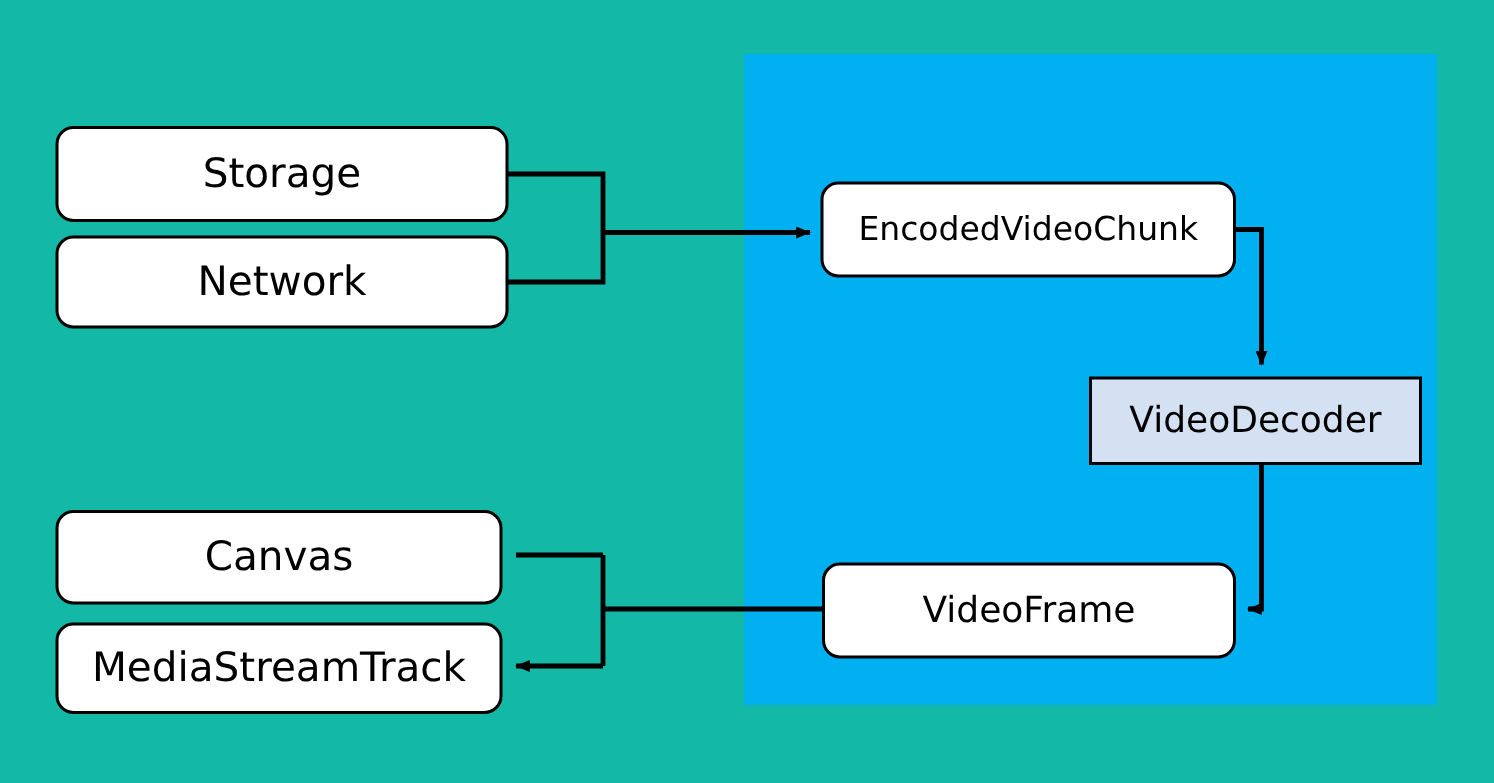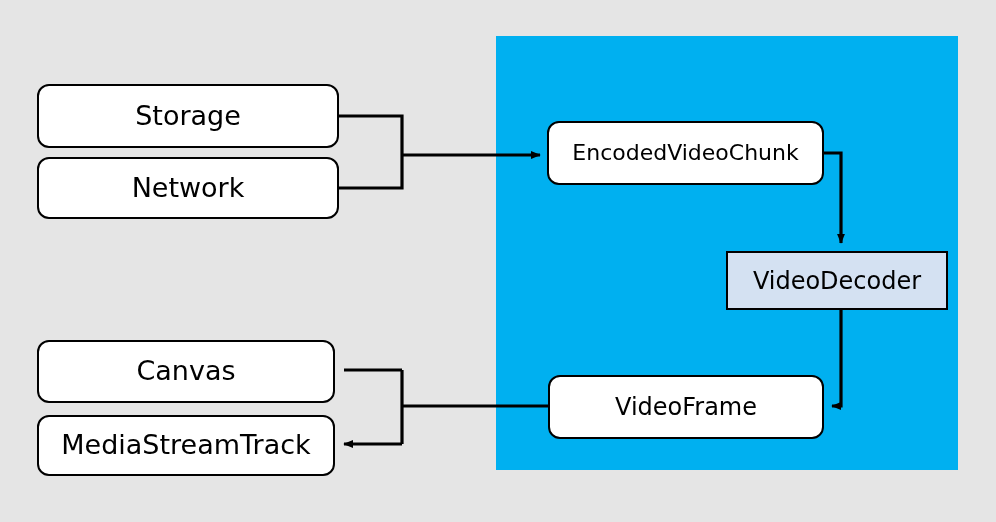--- a/index.html
+++ b/index.html
@@ -4,21 +4,21 @@
 <style>
   html, body {
     margin: 0;
     padding: 0;
     background: #4c6e50;
   }
   #stage {
     position: relative;
     width: 996px;
     height: 522px;
-    background: #e5e5e5;
+    background: #14b8a6;
     overflow: hidden;
     font-family: "DejaVu Sans", sans-serif;
   }
   #diagram-svg {
     position: absolute;
     left: 0;
     top: 0;
     width: 996px;
     height: 522px;
   }

